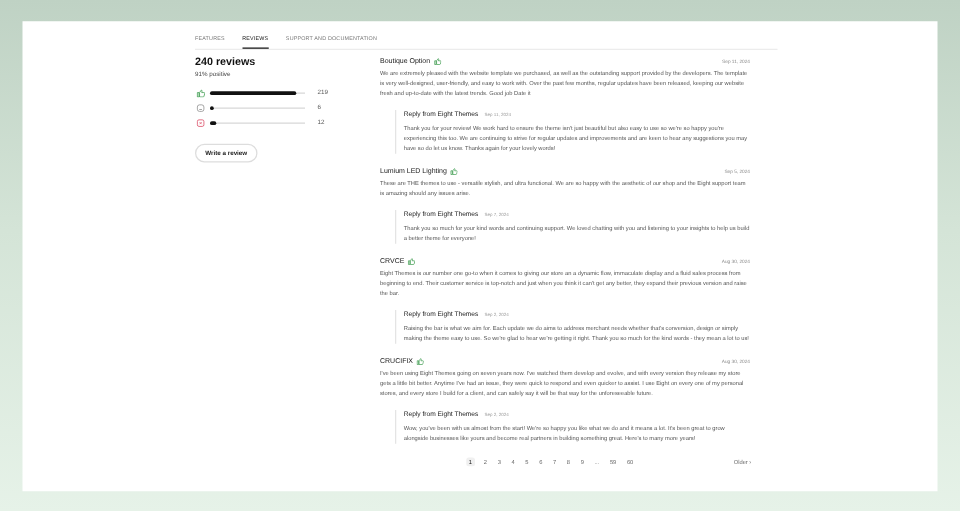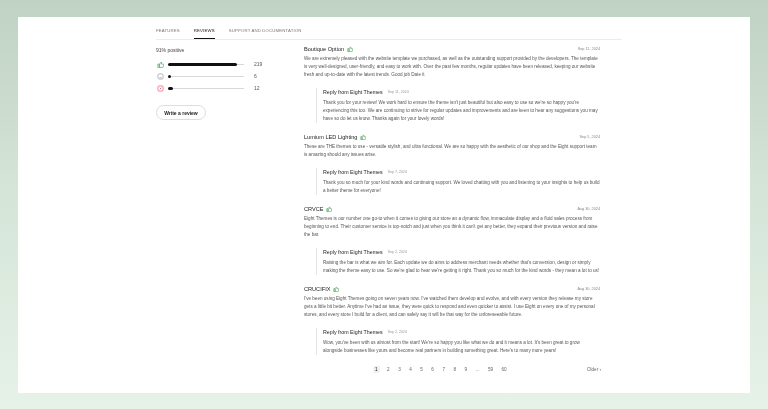--- a/index.html
+++ b/index.html
@@ -112,20 +112,21 @@
 
 <div class="card">
 
   <div class="tabs">
     <span class="tab">FEATURES</span>
     <span class="tab active">REVIEWS</span>
     <span class="tab">SUPPORT AND DOCUMENTATION</span>
   </div>
 
   <div class="summary">
+    <div class="count">240 reviews</div>
     <div class="positive">91% positive</div>
 
     <div class="bar-rows">
       <div class="bar-row">
         <span class="bar-icon">
           <svg width="7" height="7" viewBox="0 0 16 16">
               <path d="M2 7h3v8H2z M6 15h6.5c.8 0 1.4-.5 1.6-1.2l1.4-5A1.5 1.5 0 0 0 14 7H10l.6-3c.1-.8-.5-1.6-1.3-1.6L6 7z" fill="none" stroke="#3a9a4c" stroke-width="1.4" stroke-linejoin="round"></path>
             </svg>
         </span>
         <span class="bar-track">

